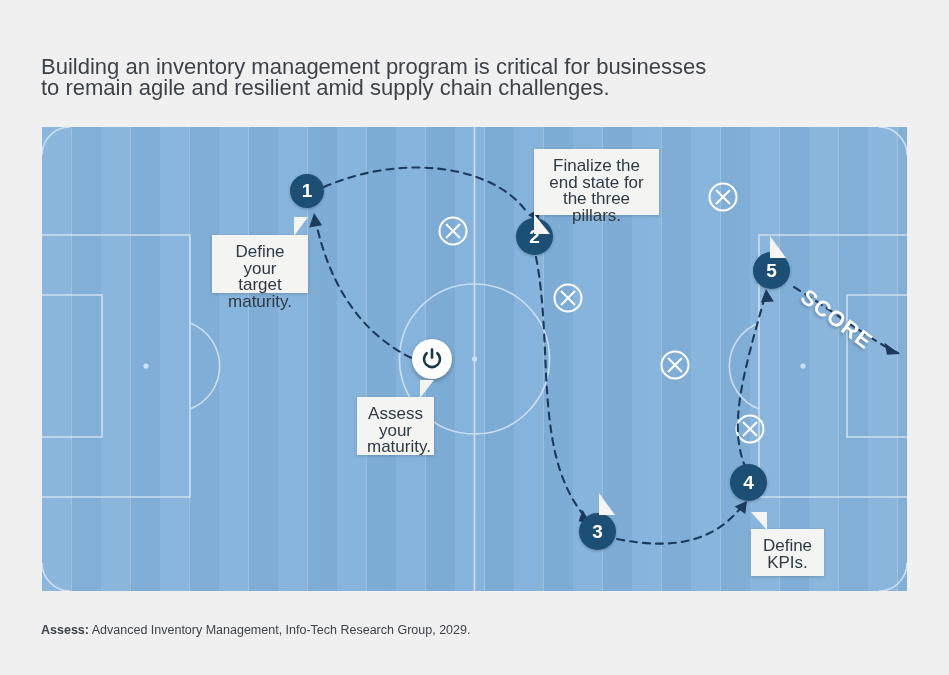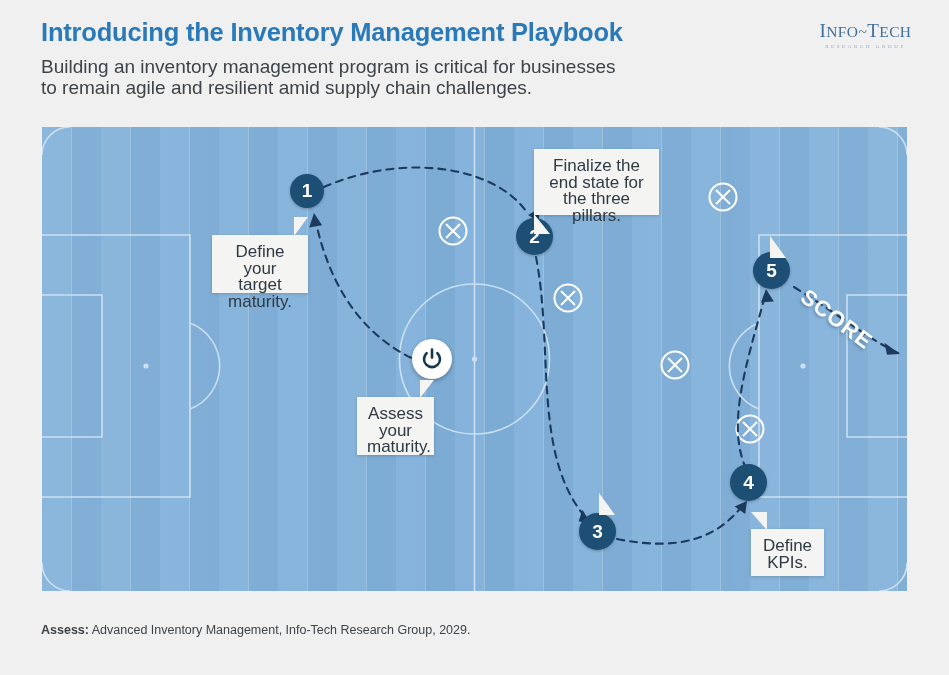--- a/index.html
+++ b/index.html
@@ -13,21 +13,21 @@
 
   
   .header{position:absolute;left:0;top:0;width:949px;height:112px;}
   .title{
     position:absolute;left:41px;top:18px;
     font-size:25.5px;font-weight:bold;color:#2a7ab9;
     letter-spacing:-0.2px;white-space:nowrap;
   }
   .subtitle{
     position:absolute;left:41px;top:56px;
-    font-size:19px;color:#3d4349;line-height:21px;white-space:pre-line;
+    font-size:22px;color:#3d4349;line-height:21px;white-space:pre-line;
   }
   .logo{position:absolute;left:818px;top:20px;width:95px;text-align:center;}
   .logo-main{
     font-family:"Liberation Serif","DejaVu Serif",serif;
     font-size:15.5px;color:#3f6f9e;letter-spacing:.4px;white-space:nowrap;
   }
   .logo-main .cap{font-size:19px;}
   .logo-sub{
     font-family:"Liberation Serif","DejaVu Serif",serif;
     font-size:5px;color:#8fa9c3;letter-spacing:2.6px;margin-top:2px;white-space:nowrap;
@@ -69,27 +69,22 @@
     font-size:12.5px;color:#3d4349;
   }
   .source b{font-weight:bold;}
 </style>
 </head>
 <body>
 
 <div class="page">
 
   <div class="header">
-    <div class="title">Introducing the Inventory Management Playbook</div>
     <div class="subtitle">Building an inventory management program is critical for businesses
 to remain agile and resilient amid supply chain challenges.</div>
-    <div class="logo">
-      <div class="logo-main"><span class="cap">I</span>NFO~<span class="cap">T</span>ECH</div>
-      <div class="logo-sub">RESEARCH GROUP</div>
-    </div>
   </div>
 
   <div class="pitch-wrap">
 
     <svg class="pitch-svg" width="865" height="464" viewBox="0 0 865 464">
       <defs>
         <pattern id="stripes" width="59" height="464" patternUnits="userSpaceOnUse">
           <rect x="0" y="0" width="29.5" height="464" fill="#85b3db"></rect>
           <rect x="29.5" y="0" width="29.5" height="464" fill="#7cabd4"></rect>
         </pattern>

